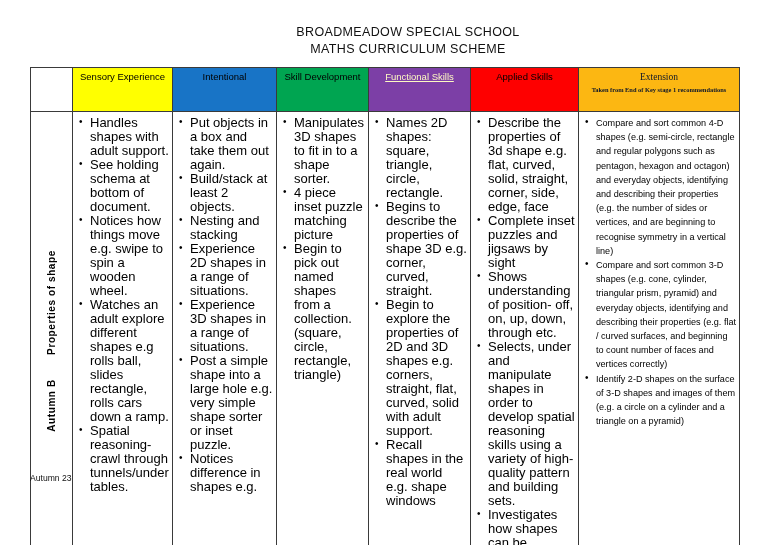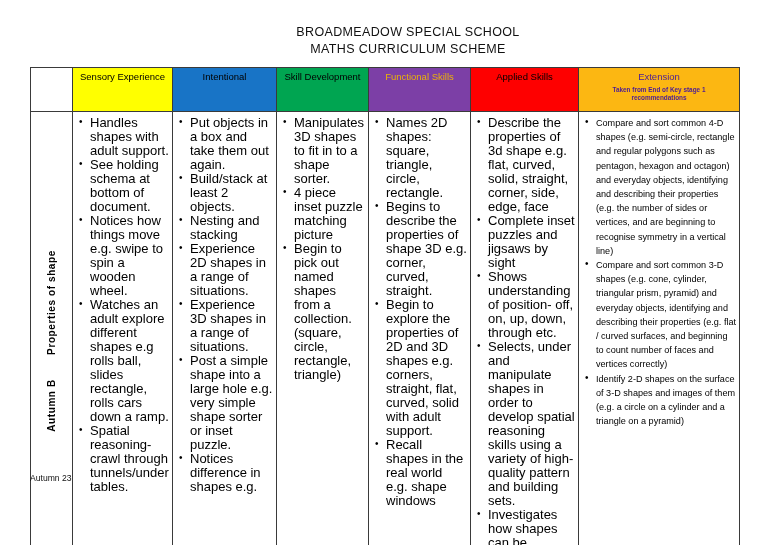--- a/index.html
+++ b/index.html
@@ -93,23 +93,23 @@
     line-height: 8.2px;
     font-weight: 600;
     margin-top: 2px;
     padding: 0 4px;
   }
 
   .c-blank   { background: #ffffff; }
   .c-yellow  { background: #ffff00; color:#000; }
   .c-blue    { background: #1874c6; color:#000; }
   .c-green   { background: #00a551; color:#000; }
-  .c-purple  { background: #7c3fa6; color:#eab308; }
+  .c-purple  { background: #7c3fa6; color:#fef9c3;text-decoration:underline; }
   .c-red     { background: #fe0000; color:#000; }
-  .c-orange  { background: #fcb712; color:#4c1d95; }
+  .c-orange  { background: #fcb712; color:#0f172a;font-family:Liberation Serif, serif; }
 
   
   .sidecell {
     width: 42px;
     position: relative;
     background: #fff;
   }
   .side-inner {
     position: absolute;
     inset: 0;

